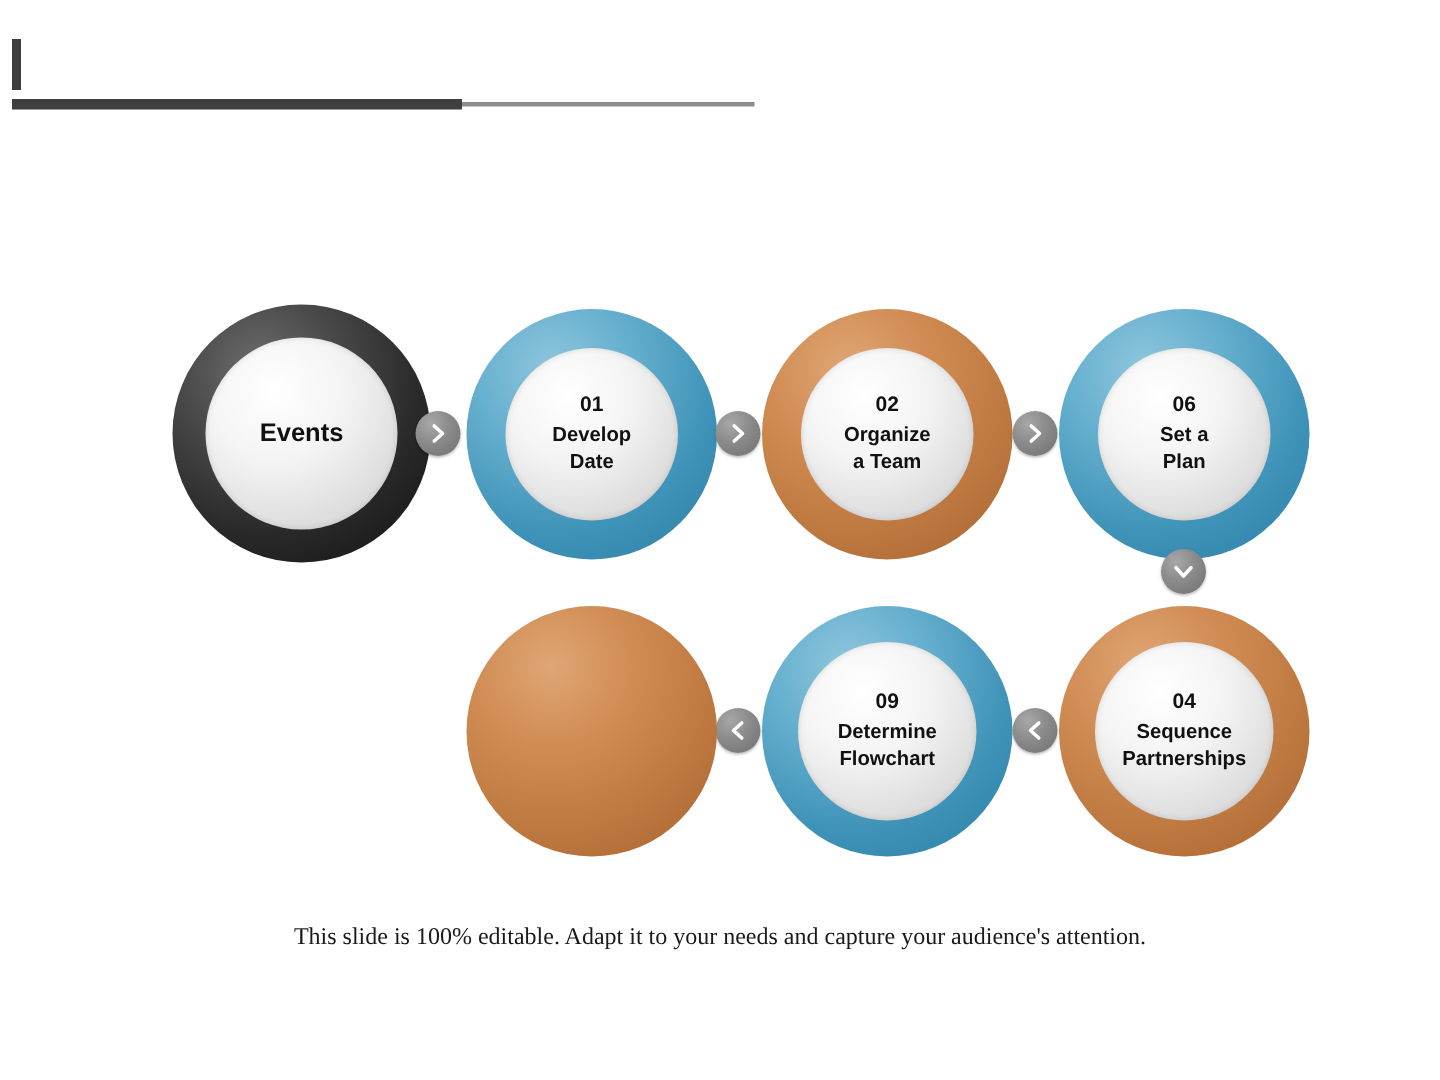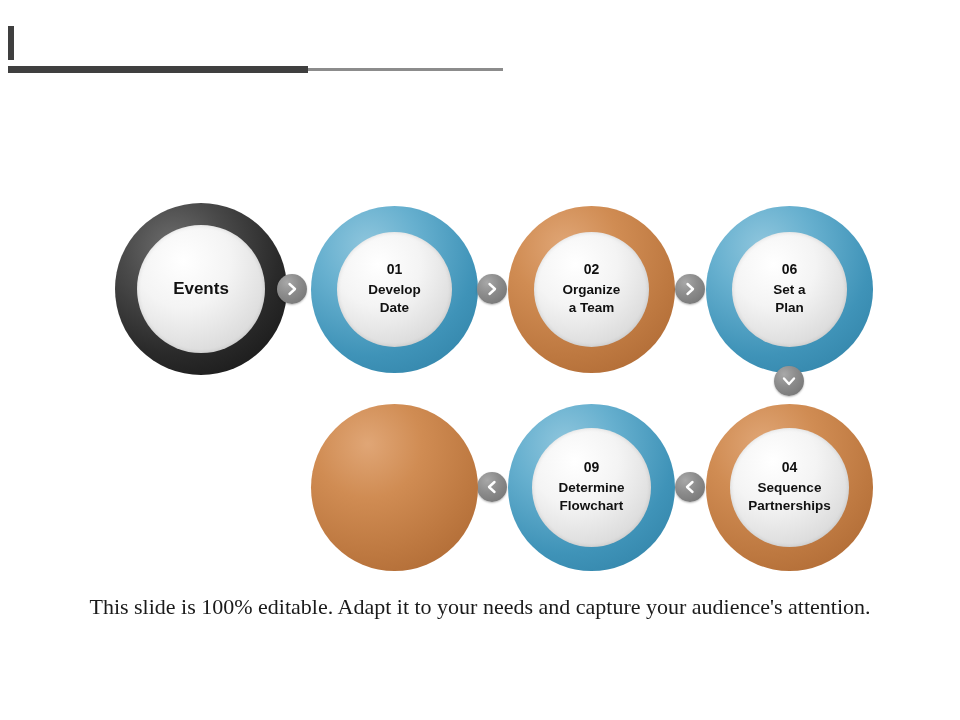--- a/index.html
+++ b/index.html
@@ -134,24 +134,24 @@
     align-items: center;
     justify-content: center;
     box-shadow: 0 1px 2px rgba(0,0,0,0.28);
   }
   .arrow svg { display: block; }
 
   
   .footer-note {
     position: absolute;
     left: 0;
-    top: 594px;
+    top: 616px;
     width: 960px;
     text-align: center;
-    font-size: 22px;
+    font-size: 16px;
     color: #1a1a1a;
     font-family: "Liberation Serif", serif;
   }
 </style>
 </head>
 <body>
 
 <div class="title-block">
   <div class="title-bar-left"></div>
   <div class="title-rule-dark"></div>

